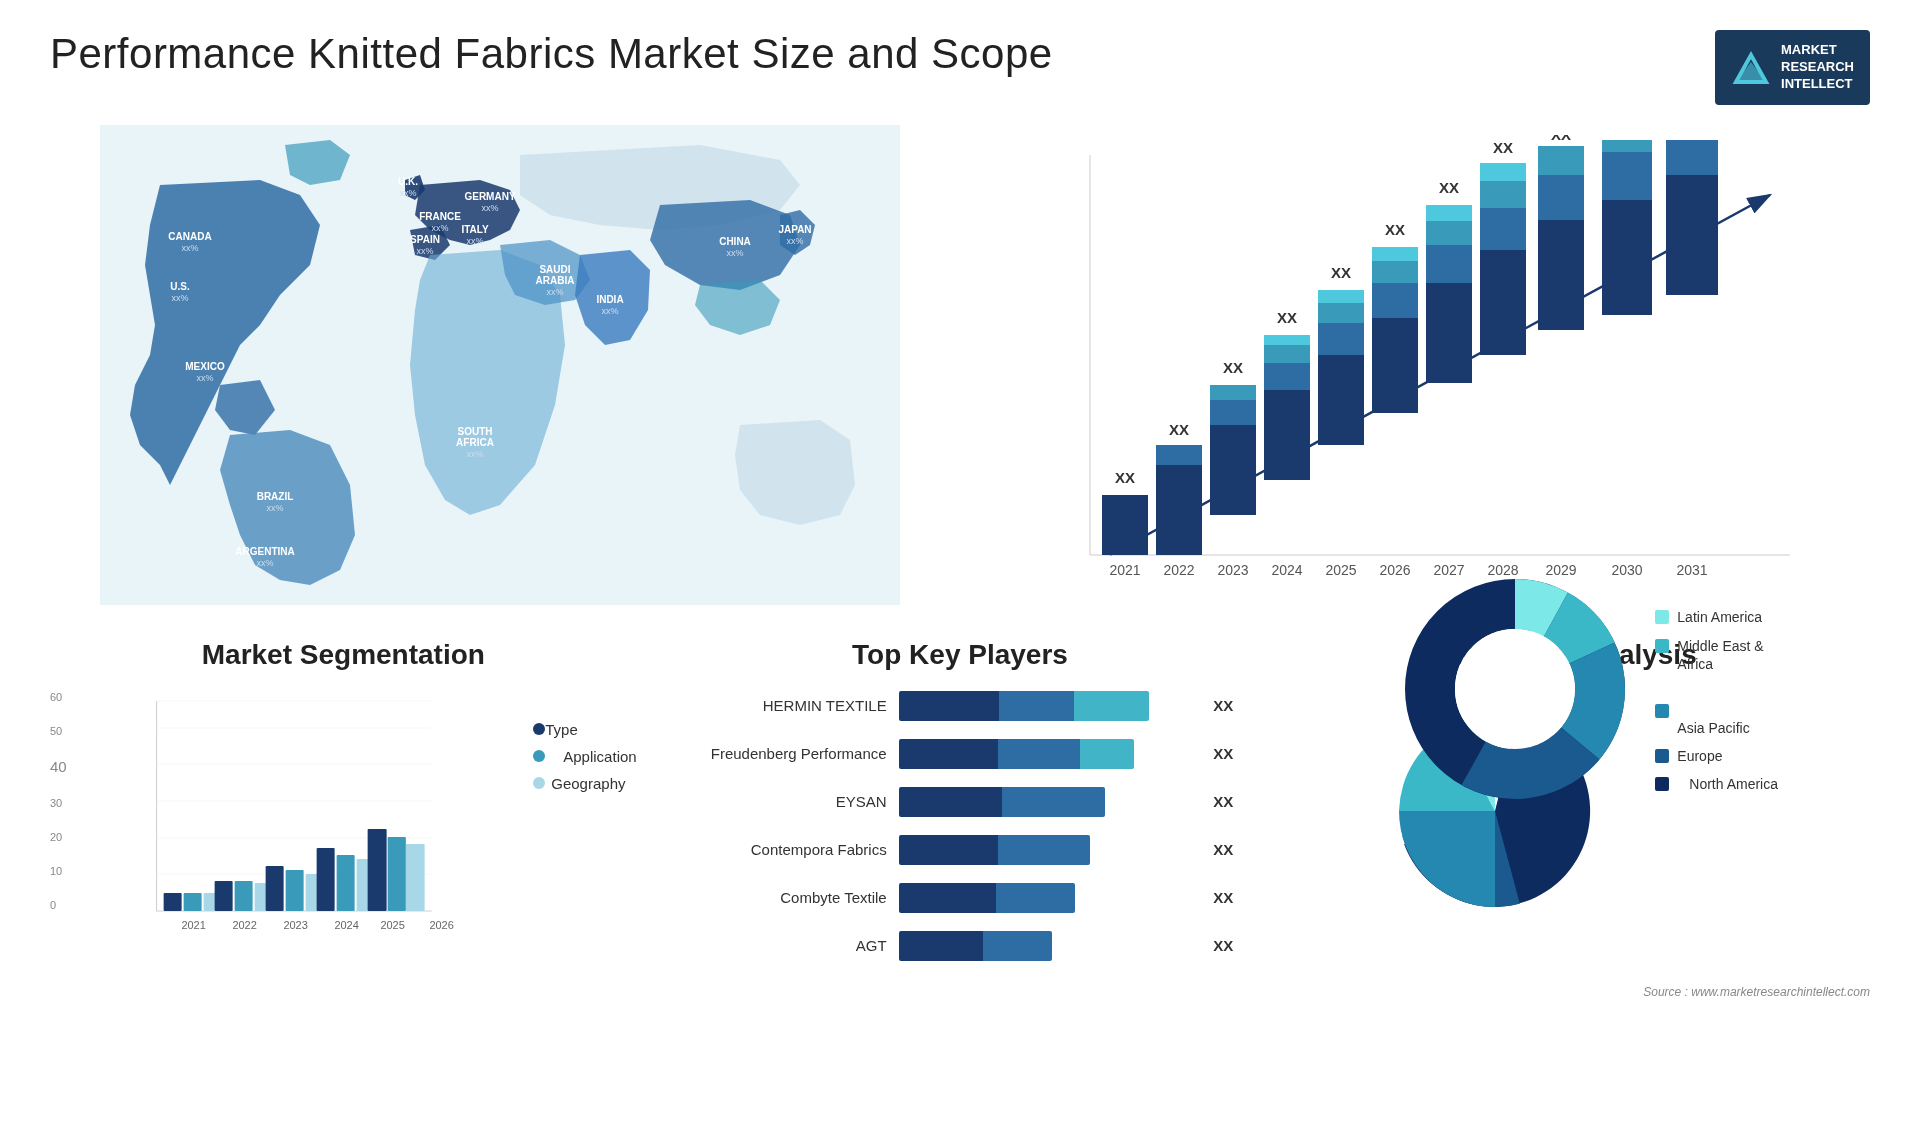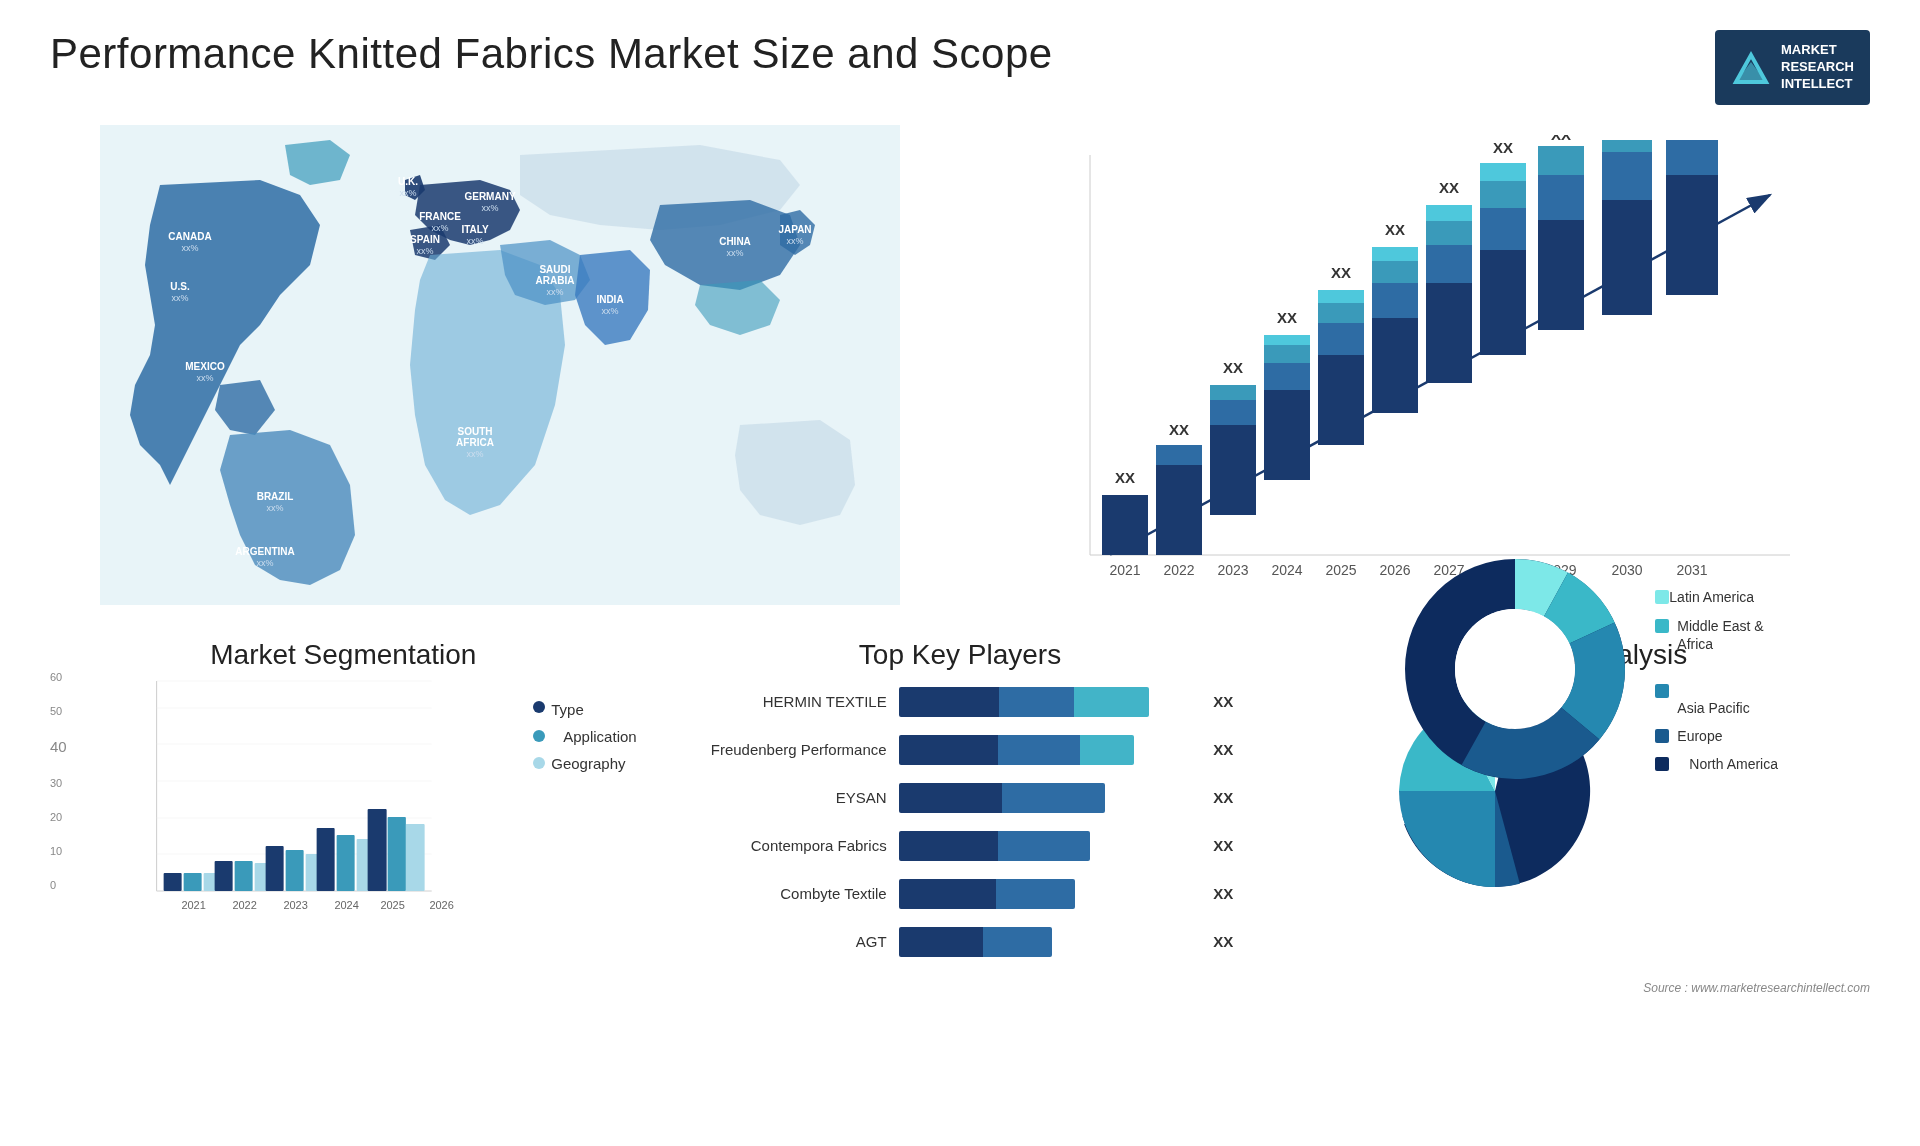--- a/index.html
+++ b/index.html
@@ -45,22 +45,23 @@
     .logo-text {
       color: #fff;
       font-size: 13px;
       font-weight: bold;
       line-height: 1.3;
     }
 
     
     .section-title {
       font-size: 28px;
-      font-weight: 400;
+      font-weight: 700;
       color: #222;
+      margin-bottom: 20px;
       text-align: center;
     }
 
     
     .world-map-container {
       width: 100%;
       height: 480px;
       position: relative;
     }
 
@@ -367,21 +368,21 @@
             <rect x="267" y="146" width="17" height="74" fill="#3a9aba" rx="1"></rect>
 
             <rect x="286" y="153" width="17" height="67" fill="#a8d8e8" rx="1"></rect>
 
             <rect x="305" y="117" width="17" height="103" fill="#1a3a6e" rx="1" style="display:none"></rect>
           </svg>
           
         </div>
 
         <div style="margin-top:30px;">
-          <div style="display:flex;gap:6px;margin-bottom:10px;">
+          <div style="display:flex;align-items:center;gap:0;margin-bottom:10px;">
             <div style="width:12px;height:12px;border-radius:50%;background:#1a3a6e;"></div>
             <span style="font-size:15px;color:#333;">Type</span>
           </div>
           <div style="display:flex;align-items:center;gap:18px;margin-bottom:10px;">
             <div style="width:12px;height:12px;border-radius:50%;background:#3a9aba;"></div>
             <span style="font-size:15px;color:#333;">Application</span>
           </div>
           <div style="display:flex;align-items:center;gap:6px;">
             <div style="width:12px;height:12px;border-radius:50%;background:#a8d8e8;"></div>
             <span style="font-size:15px;color:#333;text-align:right;">Geography</span>
@@ -499,21 +500,21 @@
 
             <circle cx="120" cy="120" r="85" fill="none" stroke="#2588b0" stroke-width="50" stroke-dasharray="96.13 470.40" stroke-dashoffset="-96.14" transform="rotate(-90, 120, 120)"></circle>
 
             <circle cx="120" cy="120" r="85" fill="none" stroke="#1a5a8e" stroke-width="50" stroke-dasharray="117.49 449.04" stroke-dashoffset="-192.27" transform="rotate(-90, 120, 120)"></circle>
 
             <circle cx="120" cy="120" r="60" fill="white"></circle>
           </svg>
         </div>
 
         <div style="margin-top:-220px; display:flex; flex-direction:column; gap:12px;">
-          <div style="display:flex;align-items:center;">
+          <div style="display:flex;align-items:center;gap:8px;">
             <div style="width:14px;height:14px;background:#7de8e8;border-radius:2px;"></div>
             <span style="font-size:14px;color:#333;">Latin America</span>
           </div>
           <div style="display:flex;align-items:flex-start;gap:8px;">
             <div style="width:14px;height:14px;background:#3ab8c8;border-radius:2px;flex-shrink:0;margin-top:2px;"></div>
             <span style="font-size:14px;color:#333;line-height:1.3;">Middle East &amp;<br>Africa</span>
           </div>
           <div style="display:flex;align-items:center;gap:8px;">
             <div style="width:14px;height:14px;background:#2588b0;border-radius:2px;"></div>
             <span style="font-size:14px;color:#333;margin-top:35px;">Asia Pacific</span>

